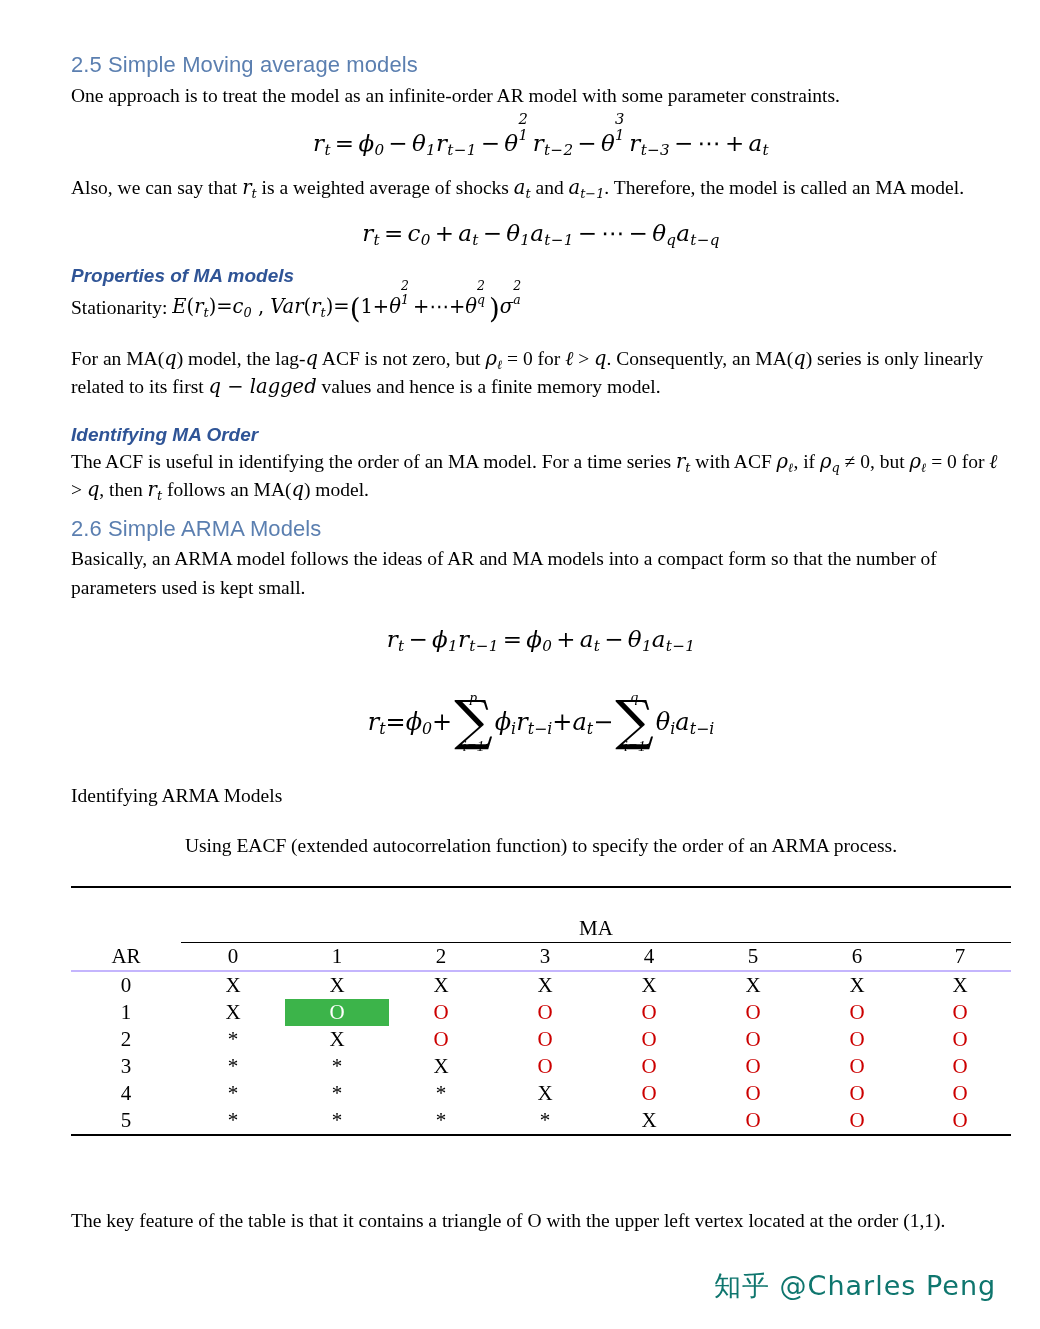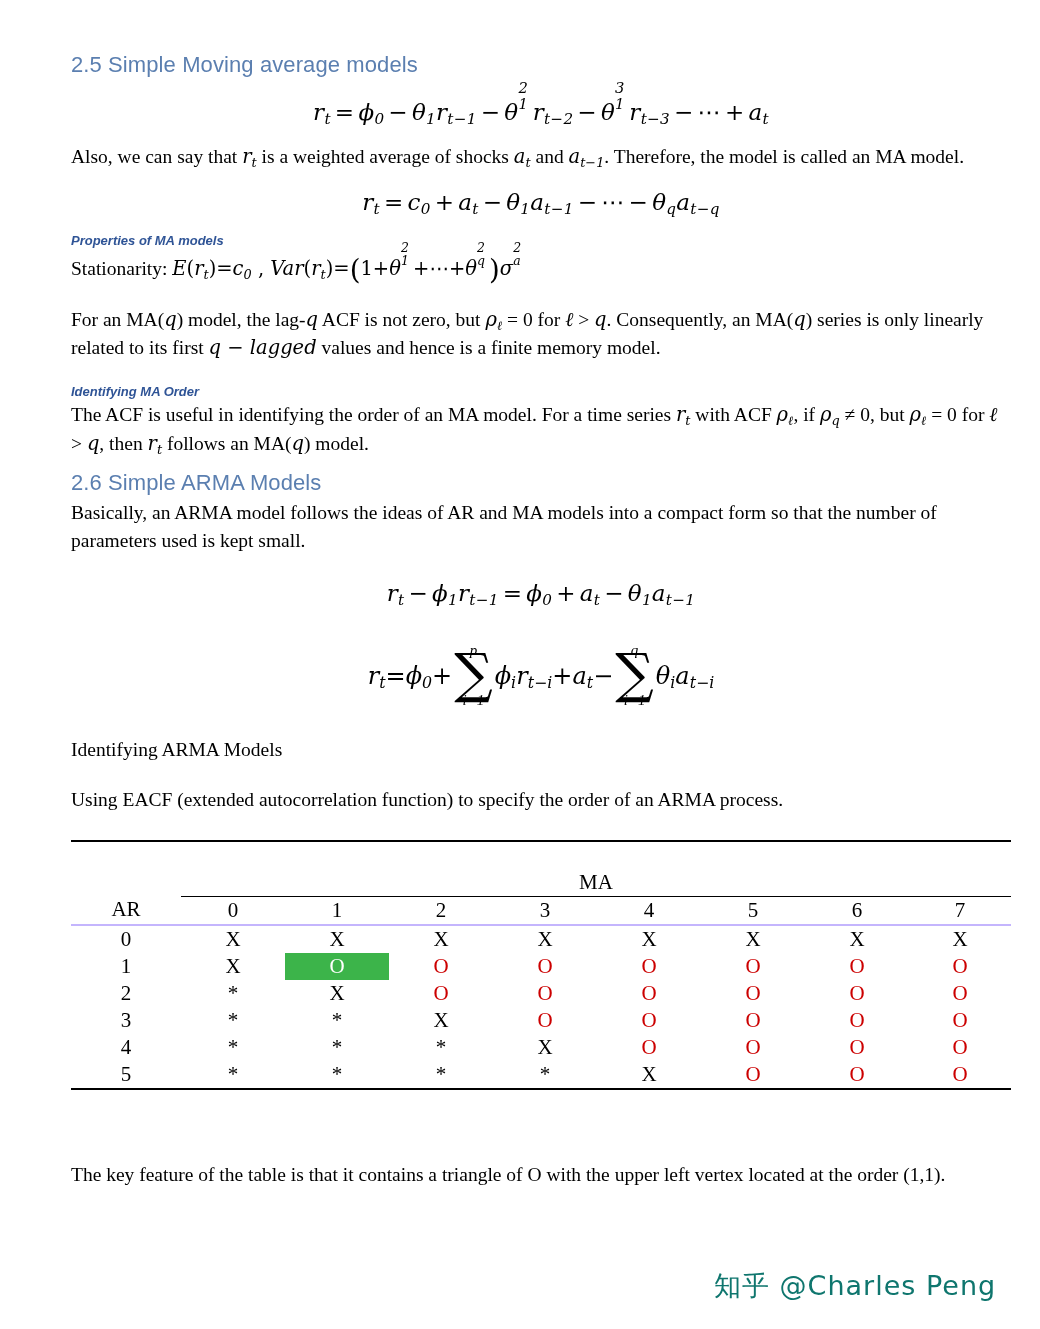--- a/index.html
+++ b/index.html
@@ -34,21 +34,21 @@
     font-family: "Liberation Sans", "DejaVu Sans", sans-serif;
     font-size: 22px;
     font-weight: 400;
     color: #5b7fb0;
     margin: 0 0 3px 0;
     line-height: 1.22;
     letter-spacing: 0.1px;
   }
   h3.sub-heading {
     font-family: "Liberation Sans", "DejaVu Sans", sans-serif;
-    font-size: 13px;
+    font-size: 19px;
     font-weight: 700;
     font-style: italic;
     color: #2f5496;
     margin: 12px 0 1px 0;
     line-height: 1.25;
   }
 
   
   p.body {
     font-size: 19.5px;
@@ -196,20 +196,21 @@
   }
 </style>
 </head>
 <body>
 
 <div class="page">
   <div class="content">
 
     <h2 class="sec-heading">2.5 Simple Moving average models</h2>
 
+    <p class="body">One approach is to treat the model as an infinite-order AR model with some parameter constraints.</p>
 
     <div class="display-eq">
       <span class="math"><span class="mi">r</span><sub>t</sub><span class="op">=</span><span class="mi">ϕ</span><sub>0</sub><span class="op">−</span><span class="mi">θ</span><sub>1</sub><span class="mi">r</span><sub>t−1</sub><span class="op">−</span><span class="mi">θ</span><span class="supsub"><sup>2</sup><sub>1</sub></span><span class="mi">r</span><sub>t−2</sub><span class="op">−</span><span class="mi">θ</span><span class="supsub"><sup>3</sup><sub>1</sub></span><span class="mi">r</span><sub>t−3</sub><span class="op">−</span>⋯<span class="op">+</span><span class="mi">a</span><sub>t</sub></span>
     </div>
 
     <p class="body">
       <span>Also, we can say that </span><span class="math"><span class="mi">r</span><sub>t</sub></span><span> is a weighted average of shocks </span><span class="math"><span class="mi">a</span><sub>t</sub></span><span> and </span><span class="math"><span class="mi">a</span><sub>t−1</sub></span><span>. Therefore, the model is called an MA model.</span>
     </p>
 
     <div class="display-eq">
@@ -252,21 +253,21 @@
       <span class="bigsum">
         <span class="lim-top">q</span>
         <span class="sigma">∑</span>
         <span class="lim-bot">i=1</span>
       </span>
       <span class="math seg"><span class="mi">θ</span><sub>i</sub><span class="mi">a</span><sub>t−i</sub></span>
     </div>
 
     <p class="body" style="margin-top:12px;">Identifying ARMA Models</p>
 
-    <p class="body" style="margin-top:22px;">Using EACF (extended autocorrelation function) to specify the order of an ARMA process.</p>
+    <p class="body" style="margin-top:22px;text-align:center;">Using EACF (extended autocorrelation function) to specify the order of an ARMA process.</p>
 
     <div class="eacf-wrap">
       <table class="eacf">
         <colgroup>
           <col style="width:110px">
           <col style="width:104px">
             <col style="width:104px">
             <col style="width:104px">
             <col style="width:104px">
           <col style="width:104px">

